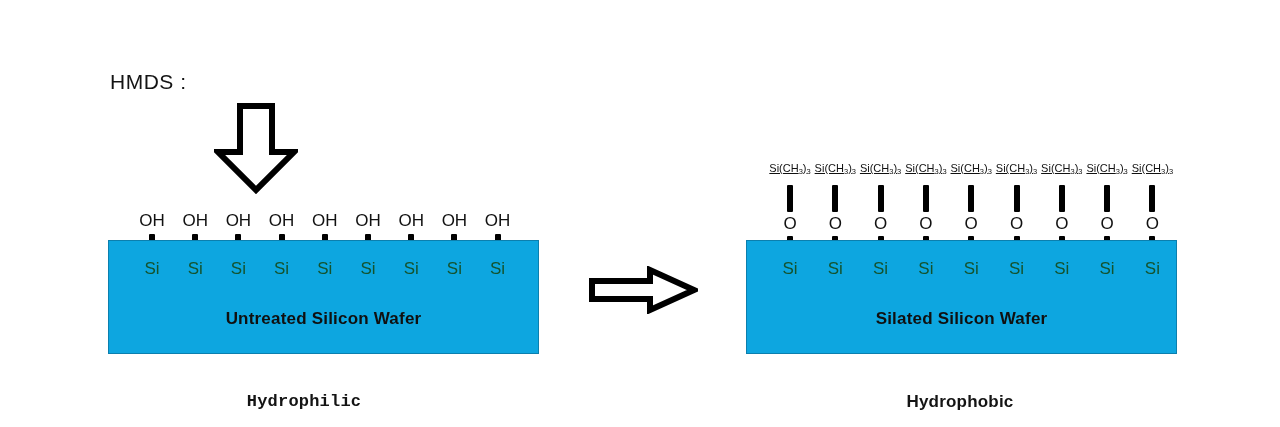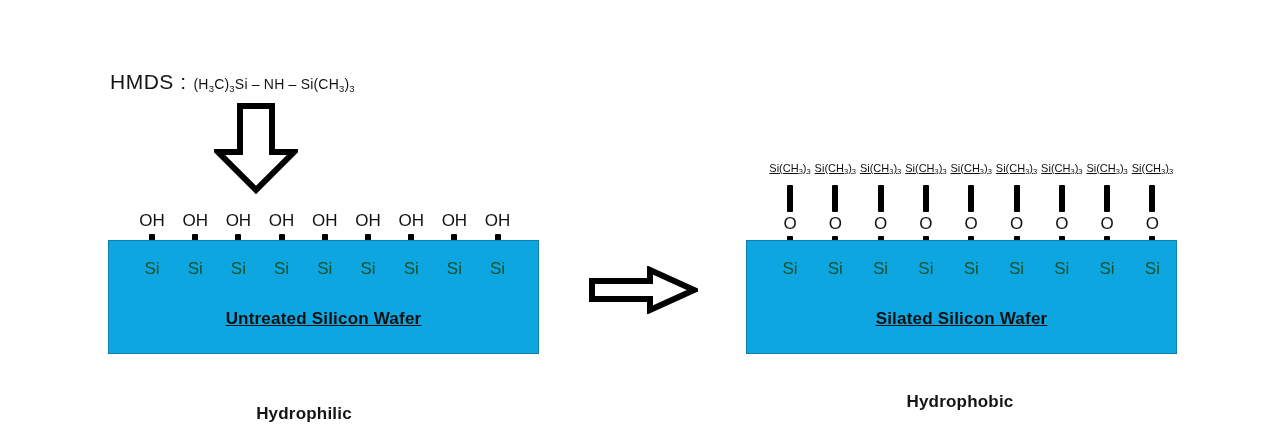--- a/index.html
+++ b/index.html
@@ -82,21 +82,20 @@
   }
   .wafer-label {
     position: absolute;
     left: 0;
     right: 0;
     text-align: center;
     font-size: 17px;
     font-weight: bold;
     color: #101010;
     letter-spacing: 0.2px;
-    text-decoration: underline;
   }
   .wafer-left .wafer-label { top: 68px; }
   .wafer-right .wafer-label { top: 68px; }
   .stem {
     position: absolute;
     background: #000000;
     width: 6px;
     border-radius: 1px;
   }
   .atom {
@@ -137,23 +136,20 @@
     letter-spacing: 0.2px;
   }
 </style>
 </head>
 <body>
 
 <div id="canvas">
 
   <div class="hmds-block">
     <span class="hmds-title">HMDS :</span>
-    <span class="hmds-formula">
-      (H<sub>3</sub>C)<sub>3</sub>Si – NH – Si(CH<sub>3</sub>)<sub>3</sub>
-    </span>
   </div>
 
   <svg class="arrow-down" viewBox="0 0 84 92">
     <polygon points="26,4 58,4 58,50 80,50 42,88 4,50 26,50" fill="#ffffff" stroke="#000000" stroke-width="6" stroke-linejoin="miter"></polygon>
   </svg>
 
   <svg class="arrow-right" viewBox="0 0 110 48">
     <polygon points="4,15 62,15 62,4 106,24 62,44 62,33 4,33" fill="#ffffff" stroke="#000000" stroke-width="6" stroke-linejoin="miter"></polygon>
   </svg>
 
@@ -242,16 +238,16 @@
       <div class="atom atom-si" style="left: 835.3px; top: 215px;">Si</div>
       <div class="atom atom-si" style="left: 880.6px; top: 215px;">Si</div>
       <div class="atom atom-si" style="left: 925.9px; top: 215px;">Si</div>
       <div class="atom atom-si" style="left: 971.2px; top: 215px;">Si</div>
       <div class="atom atom-si" style="left: 1016.5px; top: 215px;">Si</div>
       <div class="atom atom-si" style="left: 1061.8px; top: 215px;">Si</div>
       <div class="atom atom-si" style="left: 1107.1px; top: 215px;">Si</div>
       <div class="atom atom-si" style="left: 1152.4px; top: 215px;">Si</div>
     </div>
 
-  <div class="bottom-caption" style="left:304px; top:360px;">Hydrophilic</div>
+  <div class="bottom-caption" style="left:304px; top:348px;font-family:Liberation Mono, monospace;">Hydrophilic</div>
   <div class="bottom-caption" style="left:960px; top:348px;">Hydrophobic</div>
 
 </div>
 
 </body></html>

